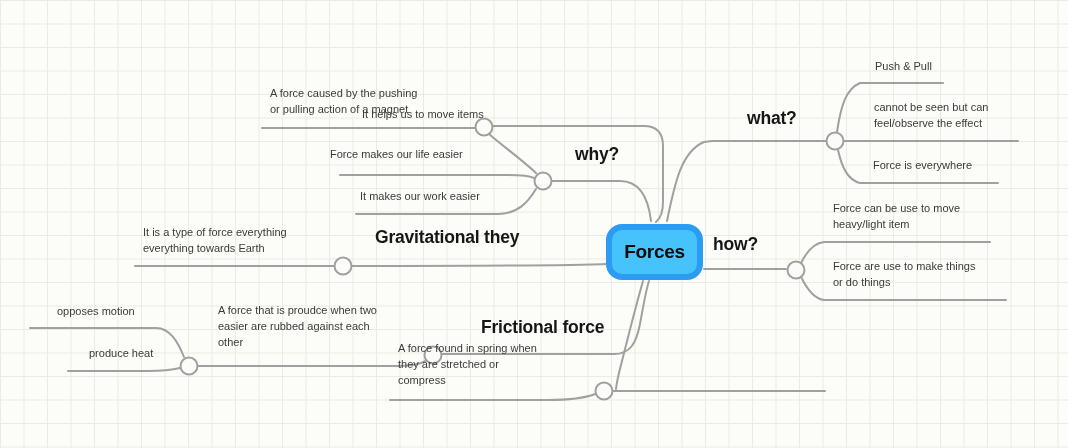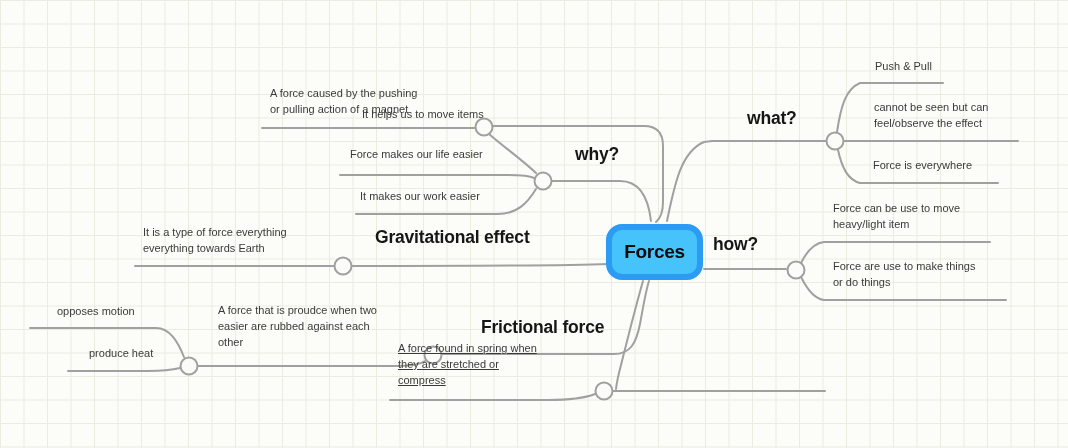--- a/index.html
+++ b/index.html
@@ -84,45 +84,45 @@
       <circle cx="189" cy="366" r="8.5"></circle>
       <circle cx="604" cy="391" r="8.5"></circle>
     </g>
   </svg>
 
   <div class="node-text" style="left:362px;top:106px;">It helps us to move items</div>
   <div class="node-text" style="left:270px;top:85px;">A force caused by the pushing
 or pulling action of a magnet</div>
 
   <div class="branch-label" style="left:575px;top:144px;">why?</div>
-  <div class="node-text" style="left:350px;top:146px;">Force makes our life easier</div>
+  <div class="node-text" style="left:330px;top:146px;">Force makes our life easier</div>
   <div class="node-text" style="left:360px;top:188px;">It makes our work easier</div>
 
   <div class="branch-label" style="left:747px;top:108px;">what?</div>
   <div class="node-text" style="left:875px;top:58px;">Push &amp; Pull</div>
   <div class="node-text" style="left:874px;top:99px;">cannot be seen but can
 feel/observe the effect</div>
   <div class="node-text" style="left:873px;top:157px;">Force is everywhere</div>
 
   <div class="branch-label" style="left:713px;top:234px;">how?</div>
   <div class="node-text" style="left:833px;top:200px;">Force can be use to move
 heavy/light item</div>
   <div class="node-text" style="left:833px;top:258px;">Force are use to make things
 or do things</div>
 
   <div class="node-text" style="left:143px;top:224px;">It is a type of force everything
 everything towards Earth</div>
-  <div class="branch-label" style="left:375px;top:227px;">Gravitational effect</div>
+  <div class="branch-label" style="left:375px;top:227px;">Gravitational they</div>
 
   <div class="node-text" style="left:57px;top:303px;">opposes motion</div>
   <div class="node-text" style="left:77px;top:345px;padding-left:12px;">produce heat</div>
   <div class="node-text" style="left:218px;top:302px;">A force that is proudce when two
 easier are rubbed against each
 other</div>
   <div class="branch-label" style="left:481px;top:317px;">Frictional force</div>
 
-  <div class="node-text" style="left:398px;top:340px;text-decoration:underline;">A force found in spring when
+  <div class="node-text" style="left:398px;top:340px;">A force found in spring when
 they are stretched or
 compress</div>
 
   <div class="root-node">Forces</div>
 
 </div>
 
 </body></html>

